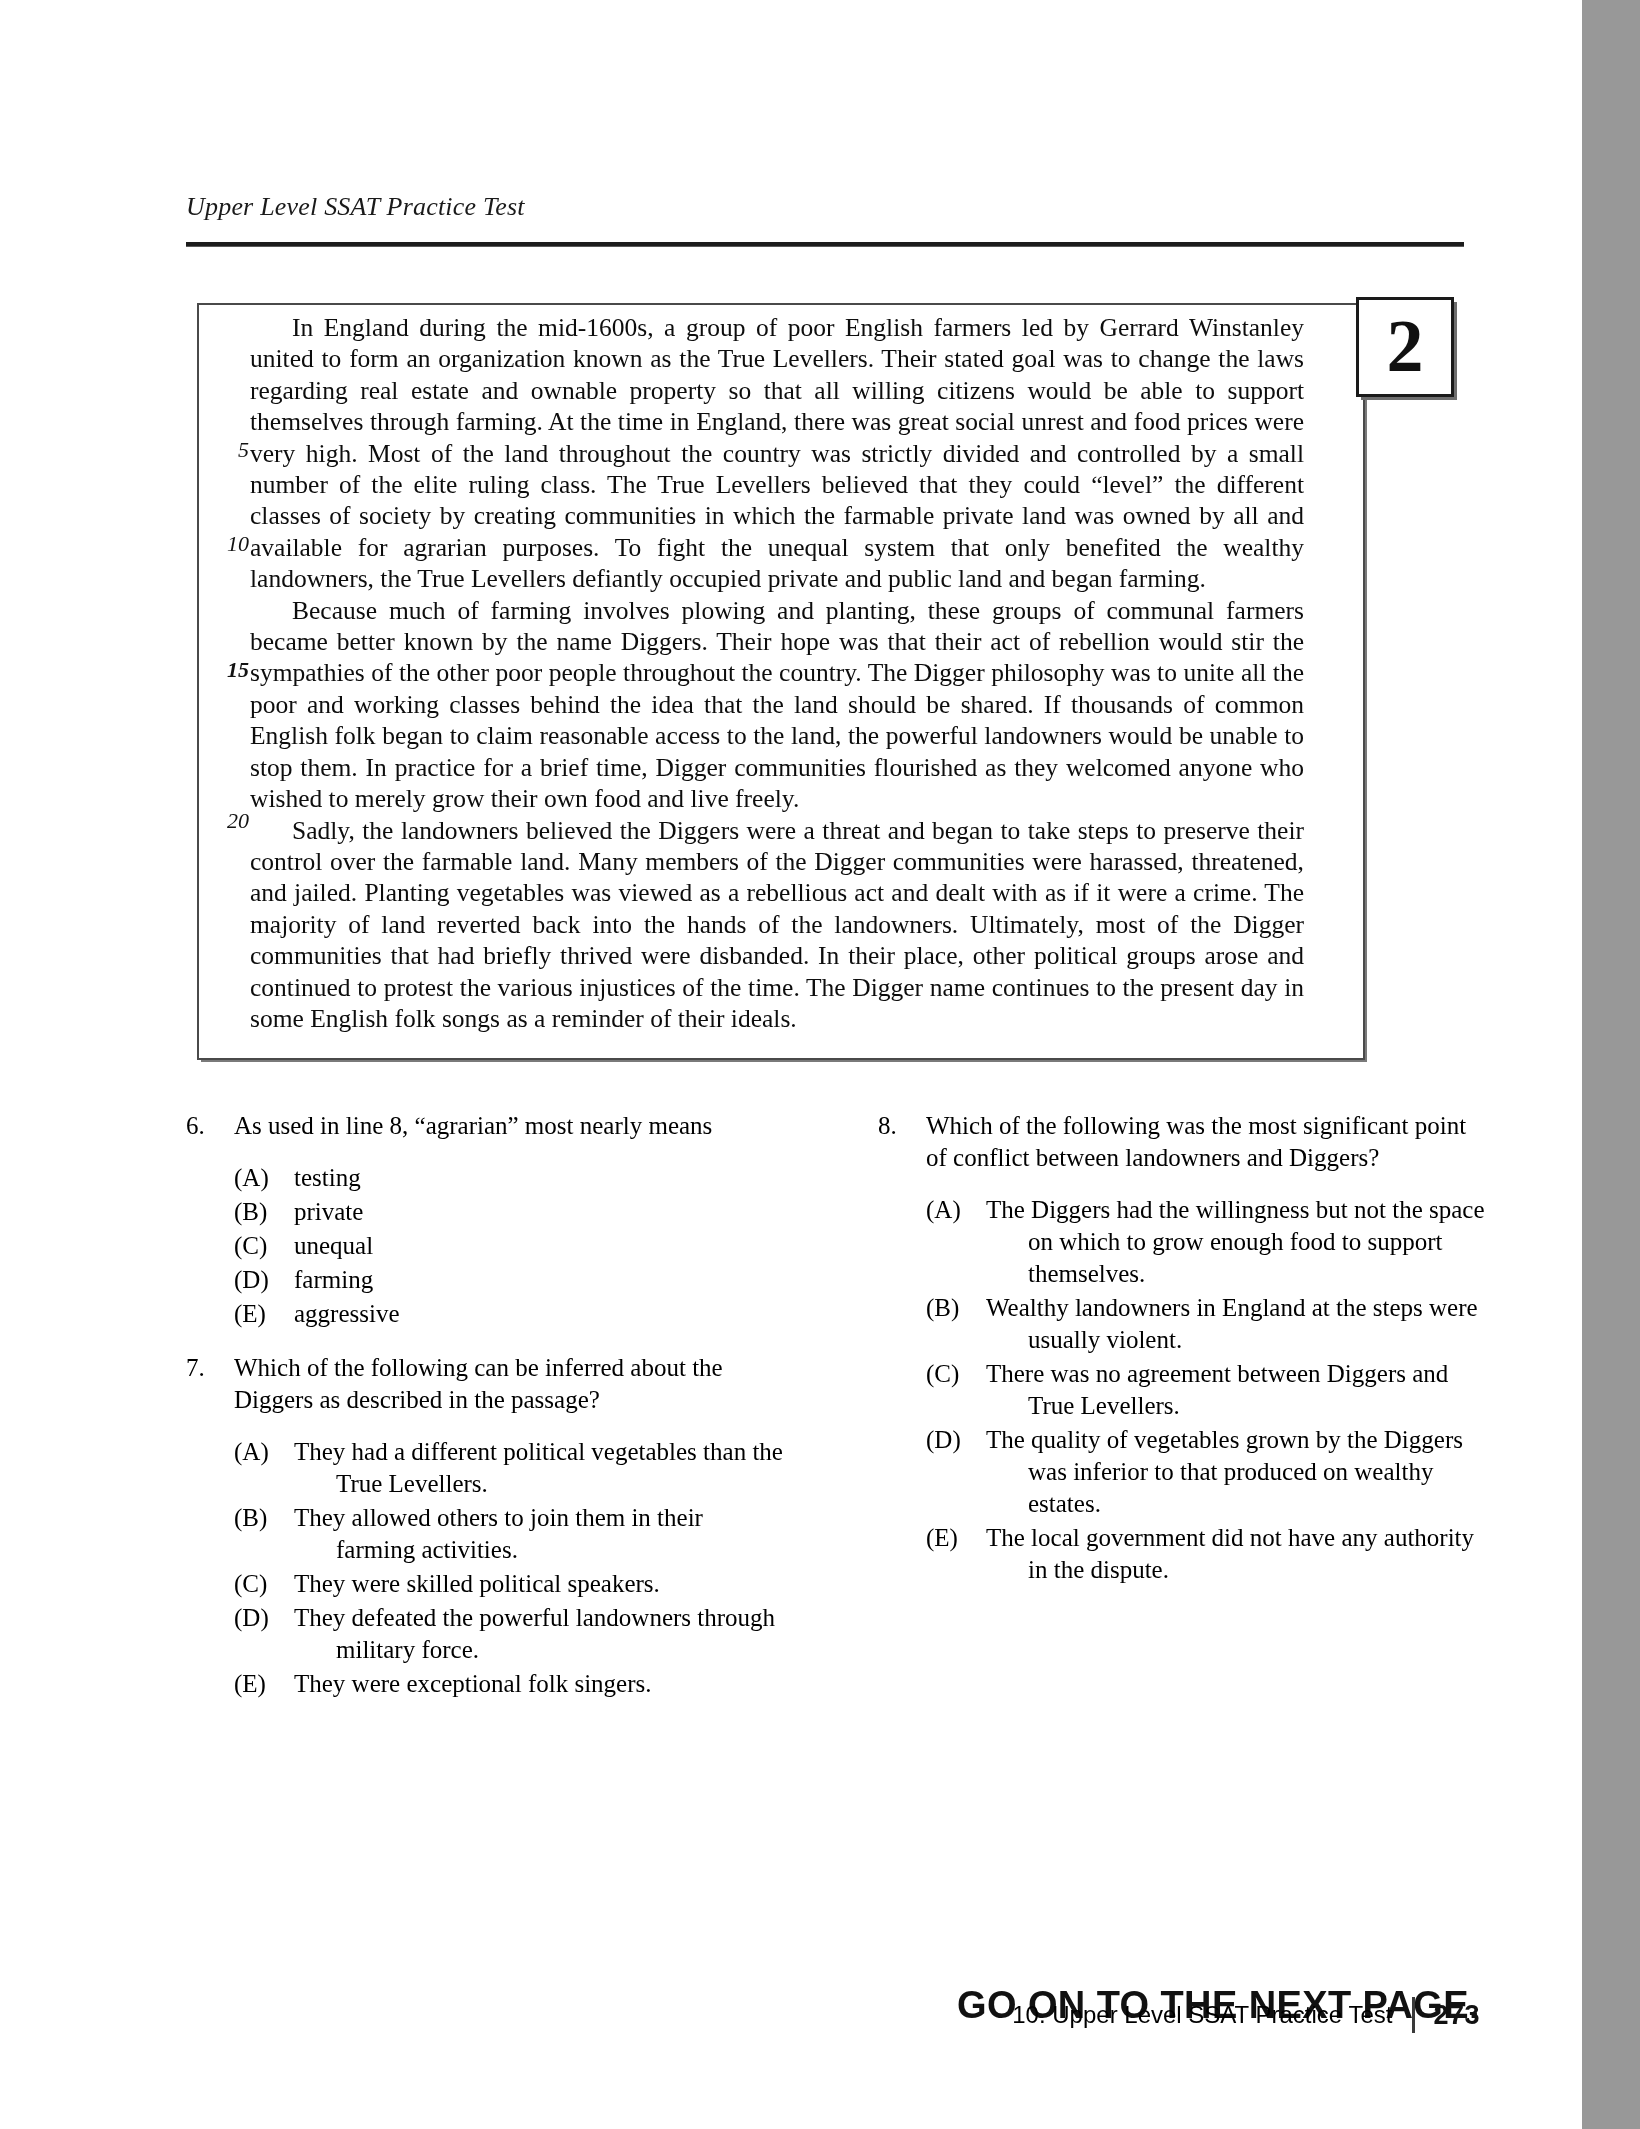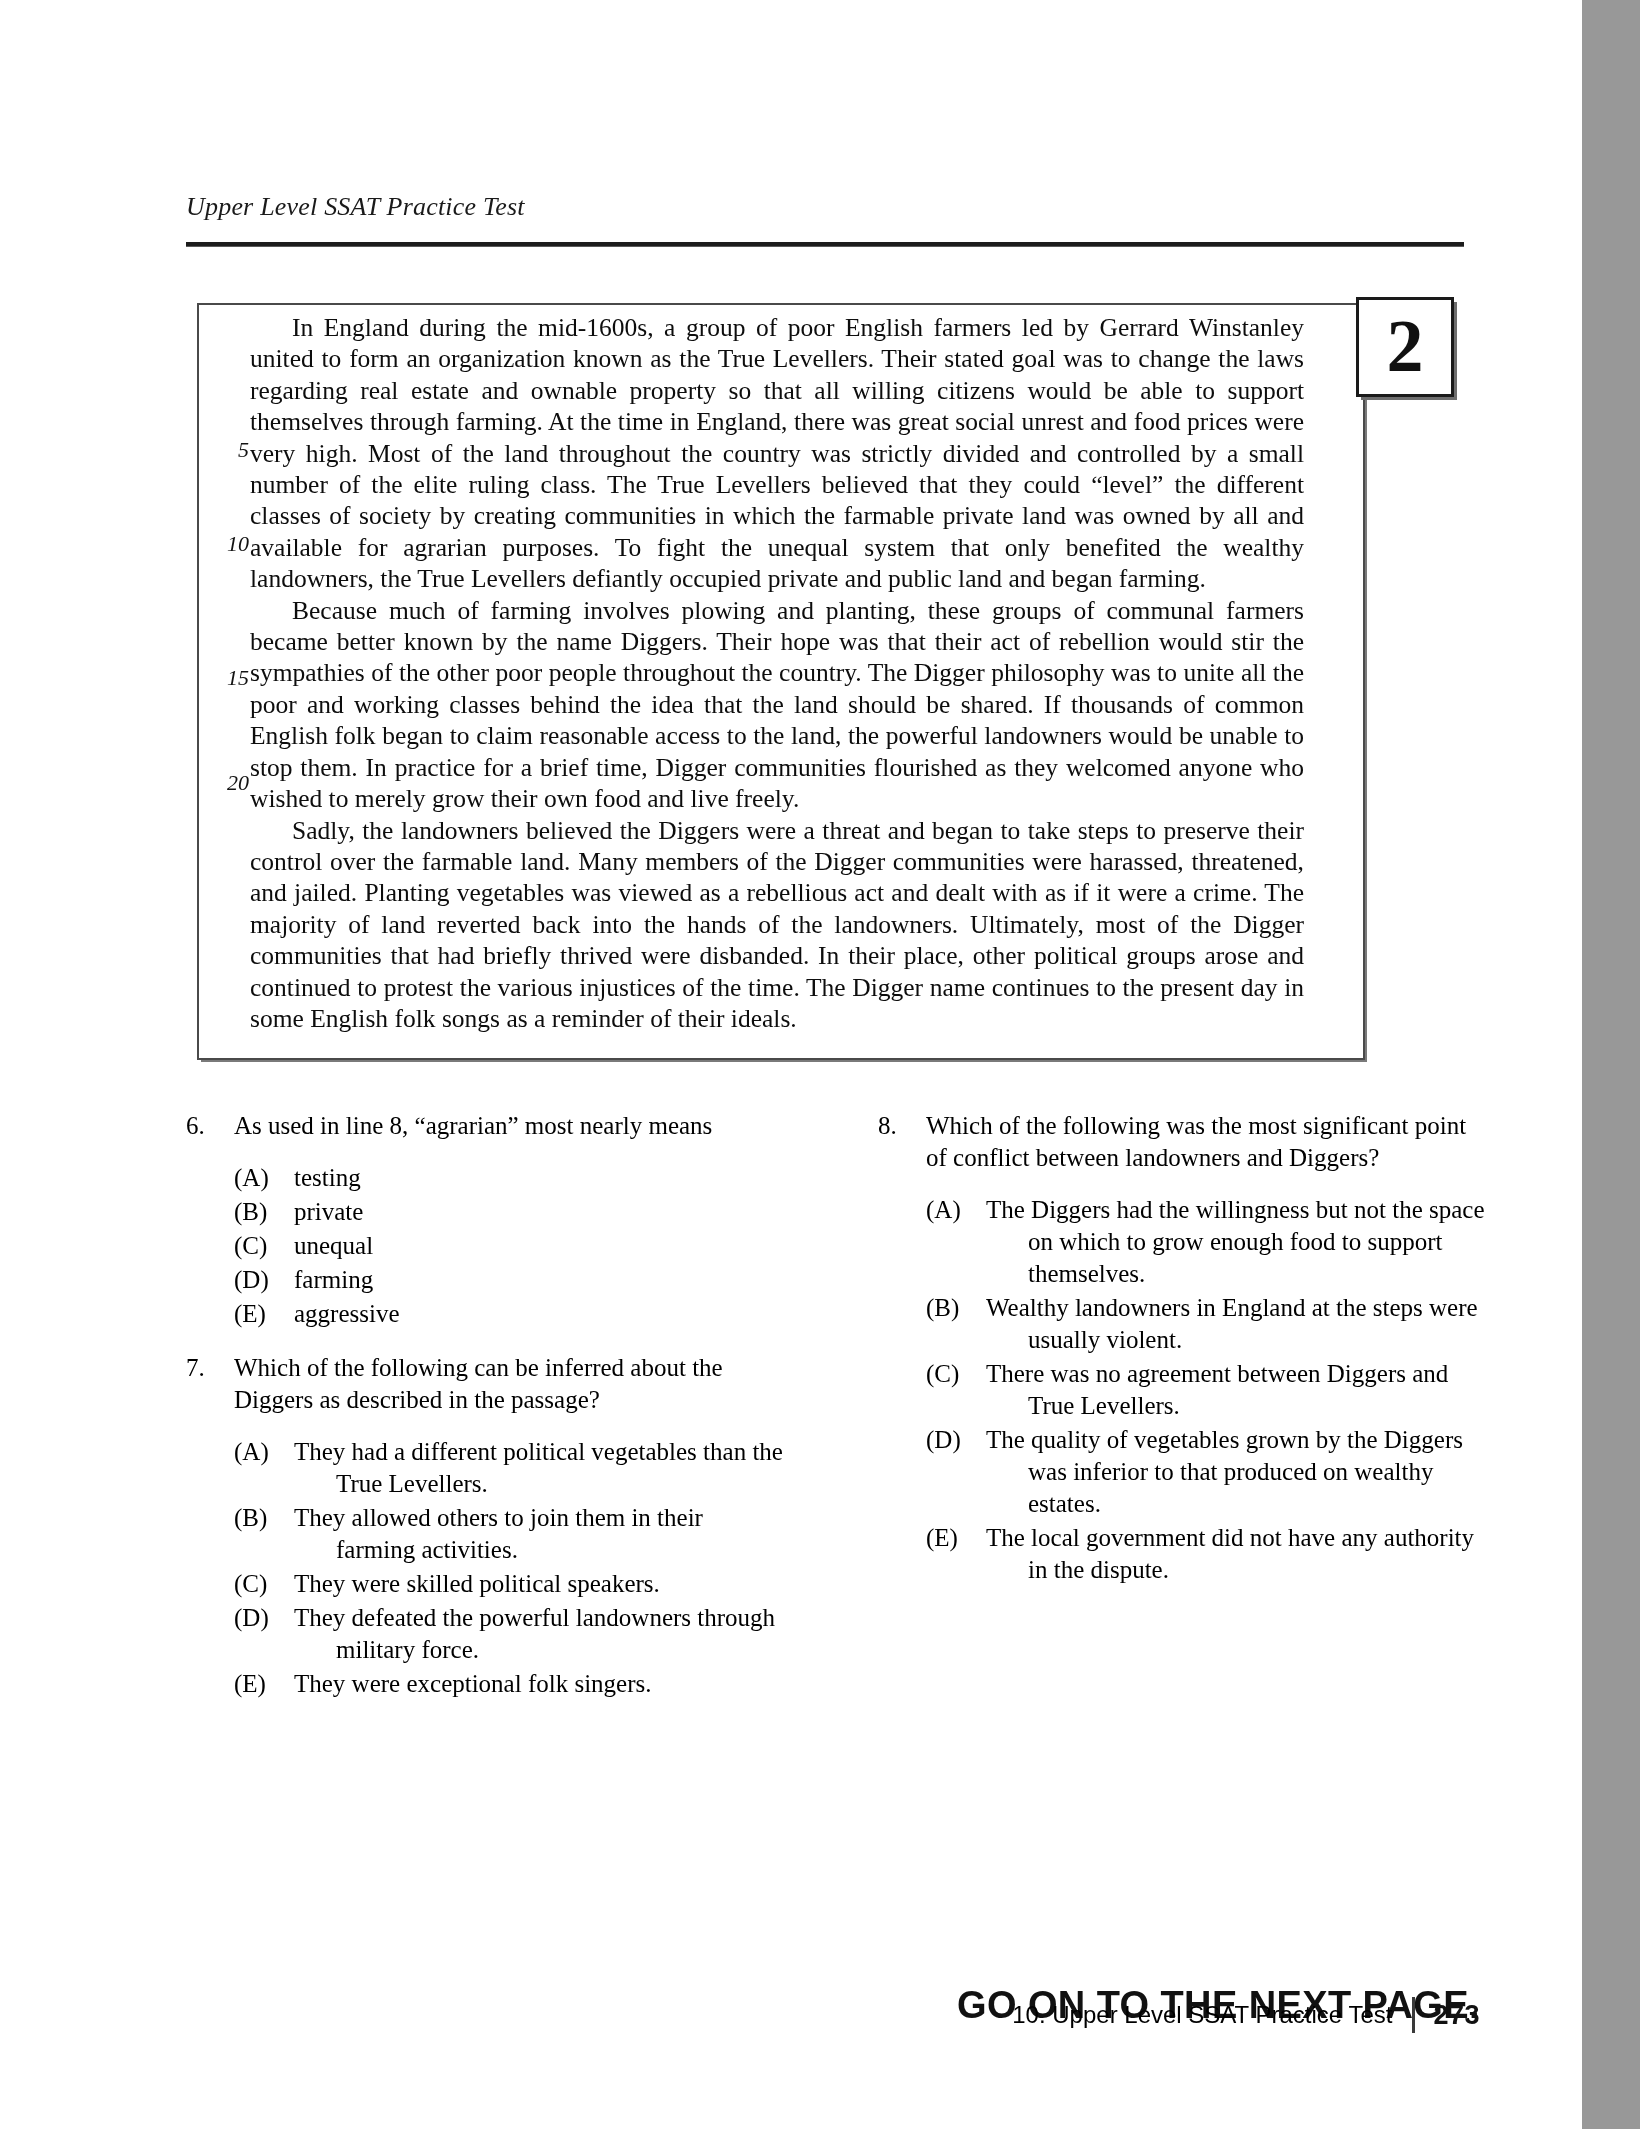--- a/index.html
+++ b/index.html
@@ -211,22 +211,22 @@
   <div class="gray-band"></div>
 
   <div class="running-head">Upper Level SSAT Practice Test</div>
   <div class="head-rule"></div>
 
   <div class="passage-box"></div>
 
   <div class="linenums">
       <div class="linenum" style="top: 125px;">5</div>
       <div class="linenum" style="top: 219px; text-align: right;">10</div>
-      <div class="linenum" style="top: 353px;">15</div>
-      <div class="linenum" style="top: 458px; text-align: center;">20</div>
+      <div class="linenum" style="top: 345px; font-weight: bold;">15</div>
+      <div class="linenum" style="top: 496px; text-align: center;">20</div>
     </div>
 
   <div class="passage-inner">
       <p class="ptext"><span class="indent"></span>In England during the mid-1600s, a group of poor English farmers led by Gerrard Winstanley united to form an organization known as the True Levellers. Their stated goal was to change the laws regarding real estate and ownable property so that all willing citizens would be able to support themselves through farming. At the time in England, there was great social unrest and food prices were very high. Most of the land throughout the country was strictly divided and controlled by a small number of the elite ruling class. The True Levellers believed that they could “level” the different classes of society by creating communities in which the farmable private land was owned by all and available for agrarian purposes. To fight the unequal system that only benefited the wealthy landowners, the True Levellers defiantly occupied private and public land and began farming.</p>
       <p class="ptext"><span class="indent"></span>Because much of farming involves plowing and planting, these groups of communal farmers became better known by the name Diggers. Their hope was that their act of rebellion would stir the sympathies of the other poor people throughout the country. The Digger philosophy was to unite all the poor and working classes behind the idea that the land should be shared. If thousands of common English folk began to claim reasonable access to the land, the powerful landowners would be unable to stop them. In practice for a brief time, Digger communities flourished as they welcomed anyone who wished to merely grow their own food and live freely.</p>
       <p class="ptext"><span class="indent"></span>Sadly, the landowners believed the Diggers were a threat and began to take steps to preserve their control over the farmable land. Many members of the Digger communities were harassed, threatened, and jailed. Planting vegetables was viewed as a rebellious act and dealt with as if it were a crime. The majority of land reverted back into the hands of the landowners. Ultimately, most of the Digger communities that had briefly thrived were disbanded. In their place, other political groups arose and continued to protest the various injustices of the time. The Digger name continues to the present day in some English folk songs as a reminder of their ideals.</p>
     </div>
 
   <div class="section-badge">
     <span>2</span>

